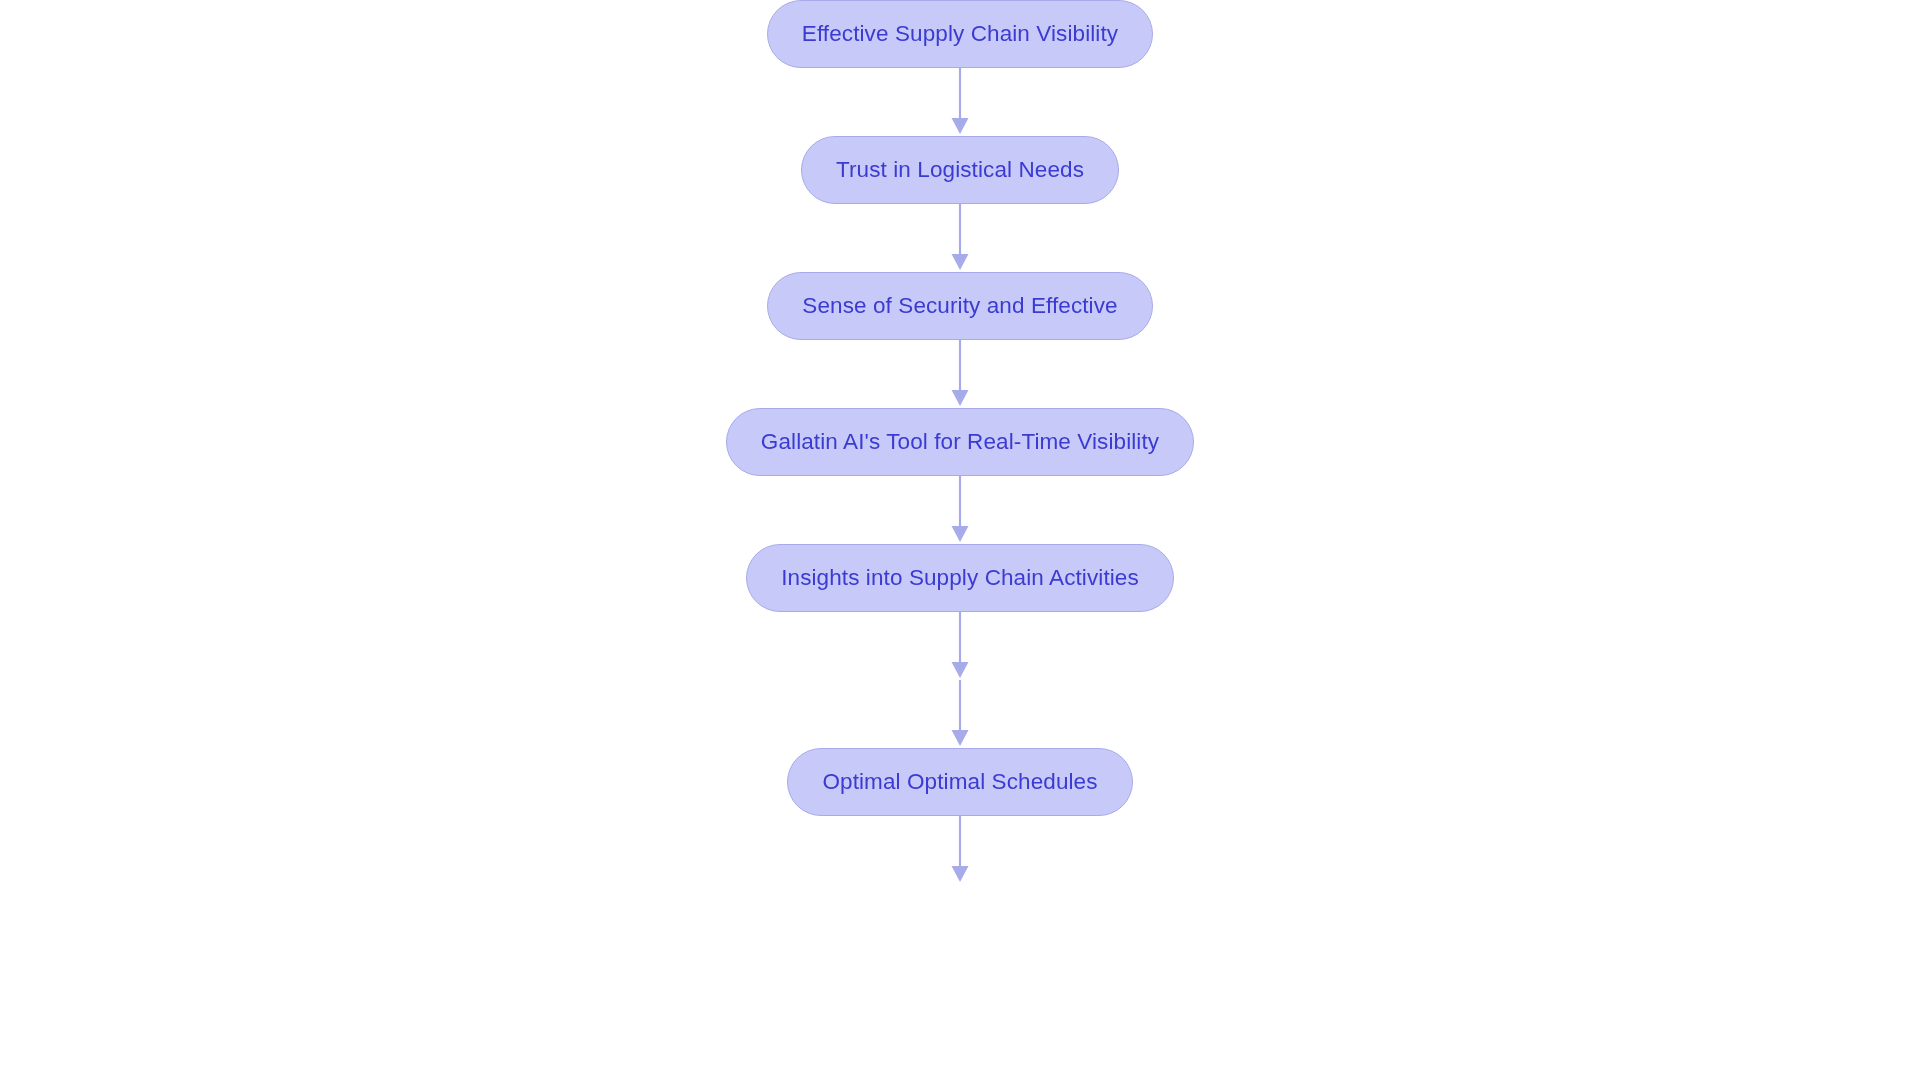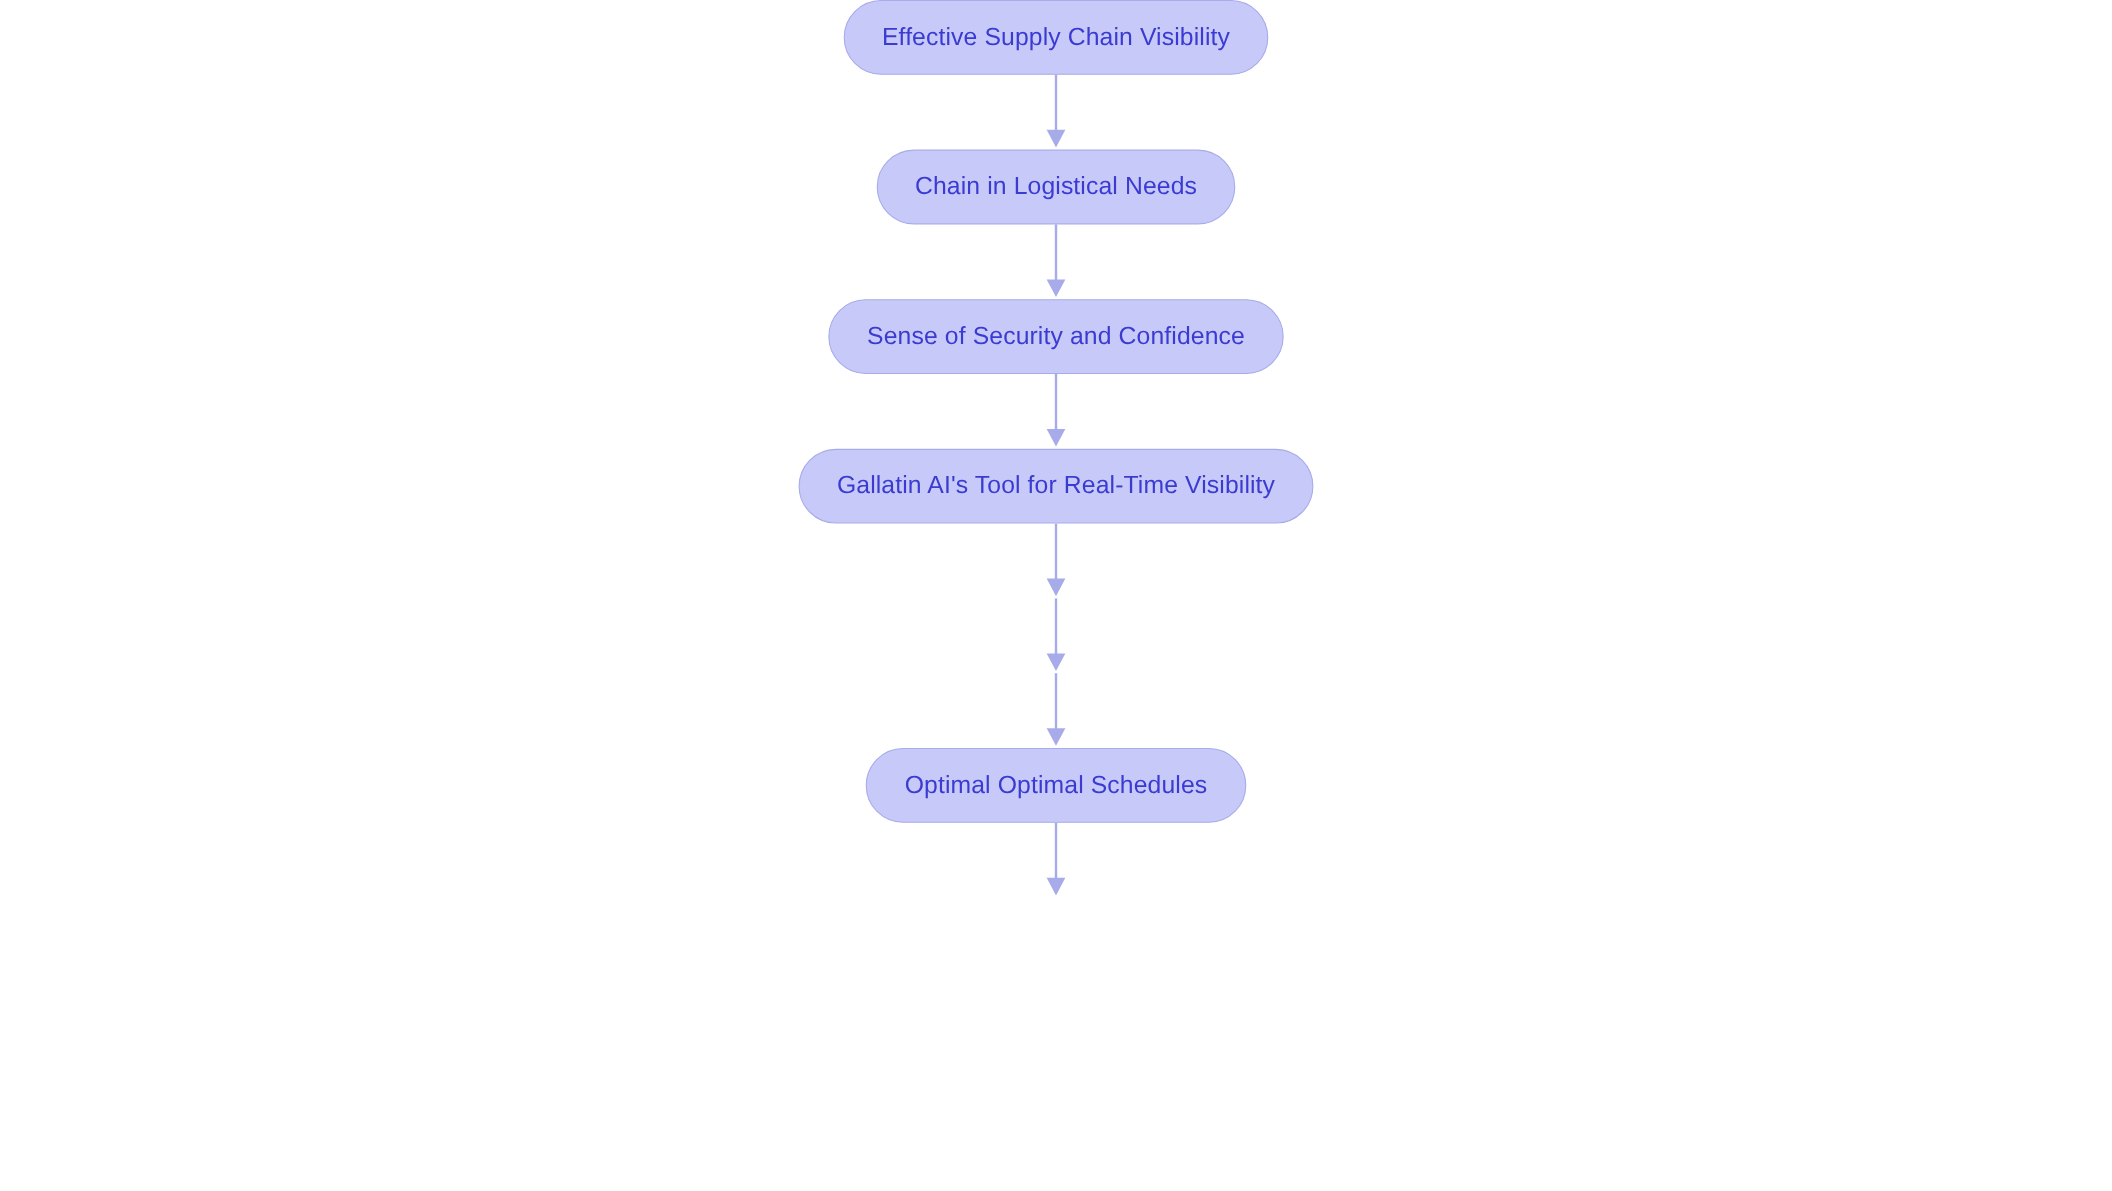--- a/index.html
+++ b/index.html
@@ -79,52 +79,55 @@
     </div>
 
     <div class="connector">
       <svg width="26" height="68" viewBox="0 0 26 68" aria-hidden="true">
         <line x1="13" y1="0" x2="13" y2="54" stroke="#a8abe9" stroke-width="2.2"></line>
         <polygon points="13,66 4.5,50 21.5,50" fill="#a8abe9"></polygon>
       </svg>
     </div>
 
     <div class="node">
-      <span class="node-label">Chain in Logistical Needs</span>
+      <span class="node-label">Trust in Logistical Needs</span>
     </div>
 
     <div class="connector">
       <svg width="26" height="68" viewBox="0 0 26 68" aria-hidden="true">
         <line x1="13" y1="0" x2="13" y2="54" stroke="#a8abe9" stroke-width="2.2"></line>
         <polygon points="13,66 4.5,50 21.5,50" fill="#a8abe9"></polygon>
       </svg>
     </div>
 
     <div class="node">
-      <span class="node-label">Sense of Security and Confidence</span>
+      <span class="node-label">Sense of Security and Effective</span>
     </div>
 
     <div class="connector">
       <svg width="26" height="68" viewBox="0 0 26 68" aria-hidden="true">
         <line x1="13" y1="0" x2="13" y2="54" stroke="#a8abe9" stroke-width="2.2"></line>
         <polygon points="13,66 4.5,50 21.5,50" fill="#a8abe9"></polygon>
       </svg>
     </div>
 
     <div class="node">
       <span class="node-label">Gallatin AI's Tool for Real-Time Visibility</span>
     </div>
 
     <div class="connector">
       <svg width="26" height="68" viewBox="0 0 26 68" aria-hidden="true">
         <line x1="13" y1="0" x2="13" y2="54" stroke="#a8abe9" stroke-width="2.2"></line>
         <polygon points="13,66 4.5,50 21.5,50" fill="#a8abe9"></polygon>
       </svg>
     </div>
 
+    <div class="node">
+      <span class="node-label">Insights into Supply Chain Activities</span>
+    </div>
 
     <div class="connector">
       <svg width="26" height="68" viewBox="0 0 26 68" aria-hidden="true">
         <line x1="13" y1="0" x2="13" y2="54" stroke="#a8abe9" stroke-width="2.2"></line>
         <polygon points="13,66 4.5,50 21.5,50" fill="#a8abe9"></polygon>
       </svg>
     </div>
 
 
     <div class="connector">

